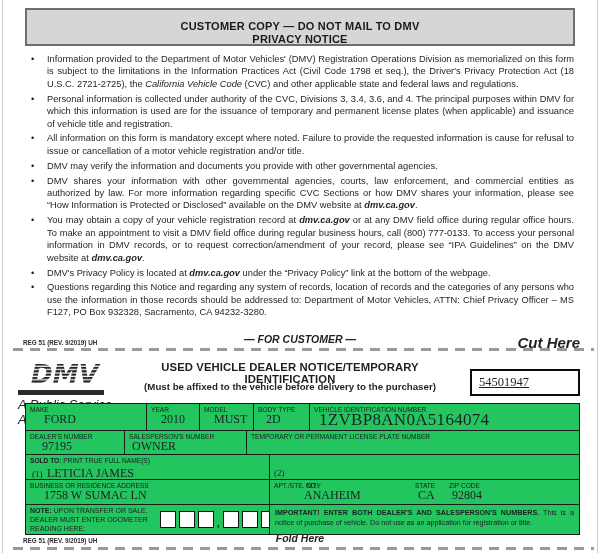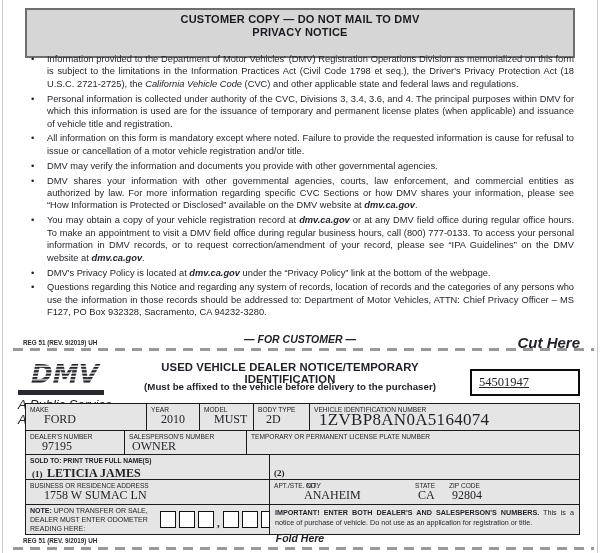--- a/index.html
+++ b/index.html
@@ -10,23 +10,23 @@
     color:#1f1f26;
     position:relative;
     overflow:hidden;
   }
   .page-edge{position:absolute;top:0;bottom:0;width:1px;background:#c9c9c9;}
   .edge-left{left:2px;}
   .edge-right{right:2px;}
 
   
   .header-box{
-    position:absolute;left:25px;top:8px;width:550px;height:50px;
+    position:absolute;left:25px;top:8px;width:550px;height:38px;
     background:#d6d6d6;border:2px solid #6e6e6e;box-sizing:border-box;
-    text-align:center;padding-top:3px;
+    text-align:center;padding-top:10px;
   }
   .header-box .hl{font-weight:bold;font-size:11px;line-height:13px;letter-spacing:.2px;color:#19191f;}
 
   
   ul.bullets{
     position:absolute;left:28px;top:53px;width:546px;
     margin:0;padding:0;list-style:none;
   }
   ul.bullets li{
     position:relative;padding-left:19px;
@@ -59,30 +59,30 @@
   .serial-box{
     position:absolute;left:470px;top:369px;width:110px;height:27px;
     border:2px solid #0c0c0c;box-sizing:border-box;
     font-family:"Liberation Serif","DejaVu Serif",serif;
     font-size:12.5px;padding:4px 0 0 7px;text-decoration:underline;
   }
 
   
   .vtable{
     position:absolute;left:25px;top:403px;width:555px;
-    border:1.5px solid #1a1a1a;box-sizing:border-box;background:#e5e5e5;
+    border:1.5px solid #1a1a1a;box-sizing:border-box;background:#22c55e;
   }
   .row{display:flex;border-top:1px solid #1a1a1a;}
   .row:first-child{border-top:none;}
   .cell{box-sizing:border-box;border-left:1px solid #1a1a1a;padding:1.5px 2px 0 4px;position:relative;overflow:hidden;}
   .cell:first-child{border-left:none;}
   .lbl{display:block;font-size:6.6px;color:#1c1c22;white-space:nowrap;}
   .val{font-family:"Liberation Serif","DejaVu Serif",serif;font-size:12px;line-height:13px;display:block;}
   .paren{font-family:"Liberation Serif","DejaVu Serif",serif;font-size:9px;}
-  .r1{height:26px;} .r2{height:23px;} .r3{height:24px;font-weight:bold;} .r4{height:24px;} .r5{height:29px;}
+  .r1{height:26px;} .r2{height:23px;} .r3{height:24px;} .r4{height:24px;} .r5{height:29px;}
   .pl14 .val{padding-left:14px;} .pl10 .val{padding-left:10px;} .pl8 .val{padding-left:8px;}
   .pl5 .val{padding-left:5px;} .pl12 .val{padding-left:12px;} .pl3 .val{padding-left:3px;} .pl7 .val{padding-left:7px;}
   .vin .val{font-size:17px;letter-spacing:.3px;}
   .c-name2 .paren{position:absolute;left:4px;bottom:1px;}
   .name-line{display:block;padding-left:2px;margin-top:-1px;}
   .name-line .val{display:inline;font-size:12px;}
   .abs{position:absolute;}
   .city-val{left:34px;top:9px;font-size:12px;}
   .state-lbl{left:145px;top:2px;} .state-val{left:148px;top:9px;font-size:12px;}
   .zip-lbl{left:179px;top:2px;} .zip-val{left:182px;top:9px;font-size:12px;}

